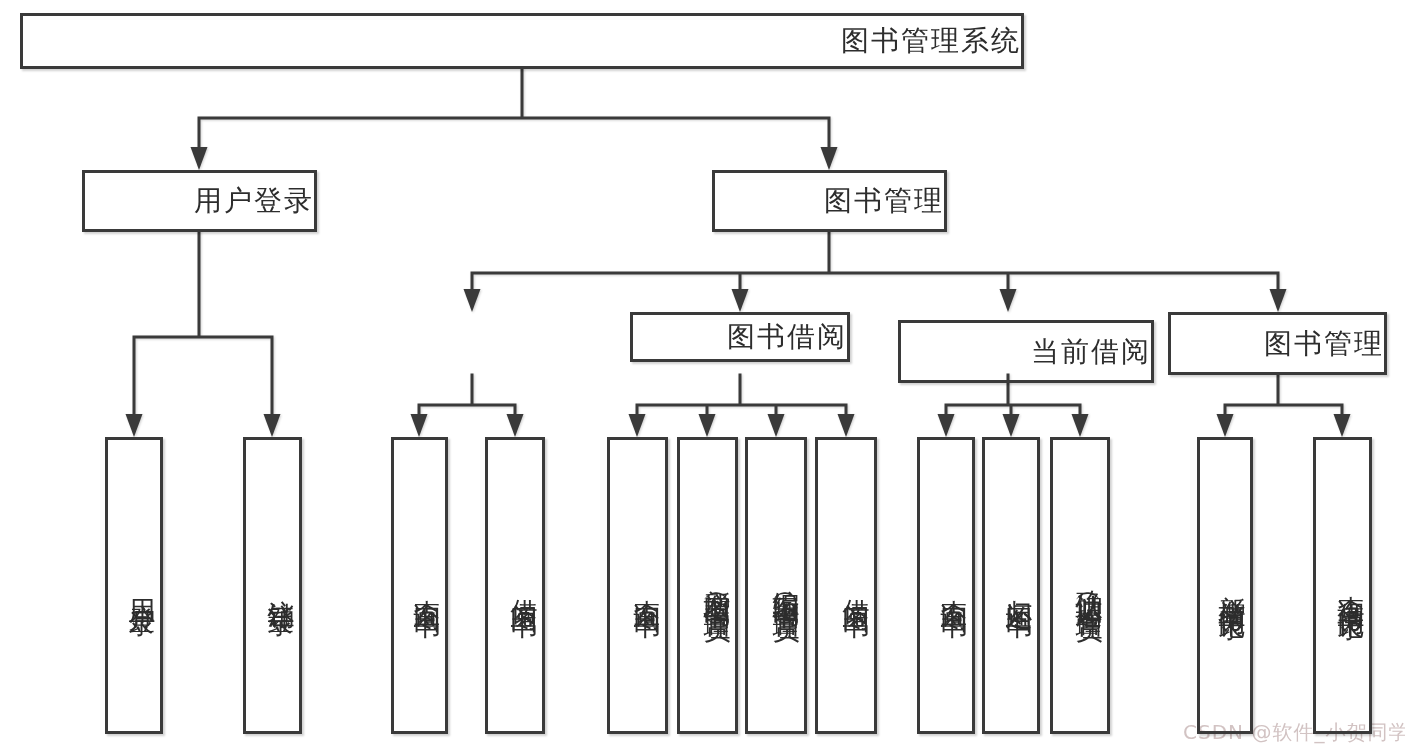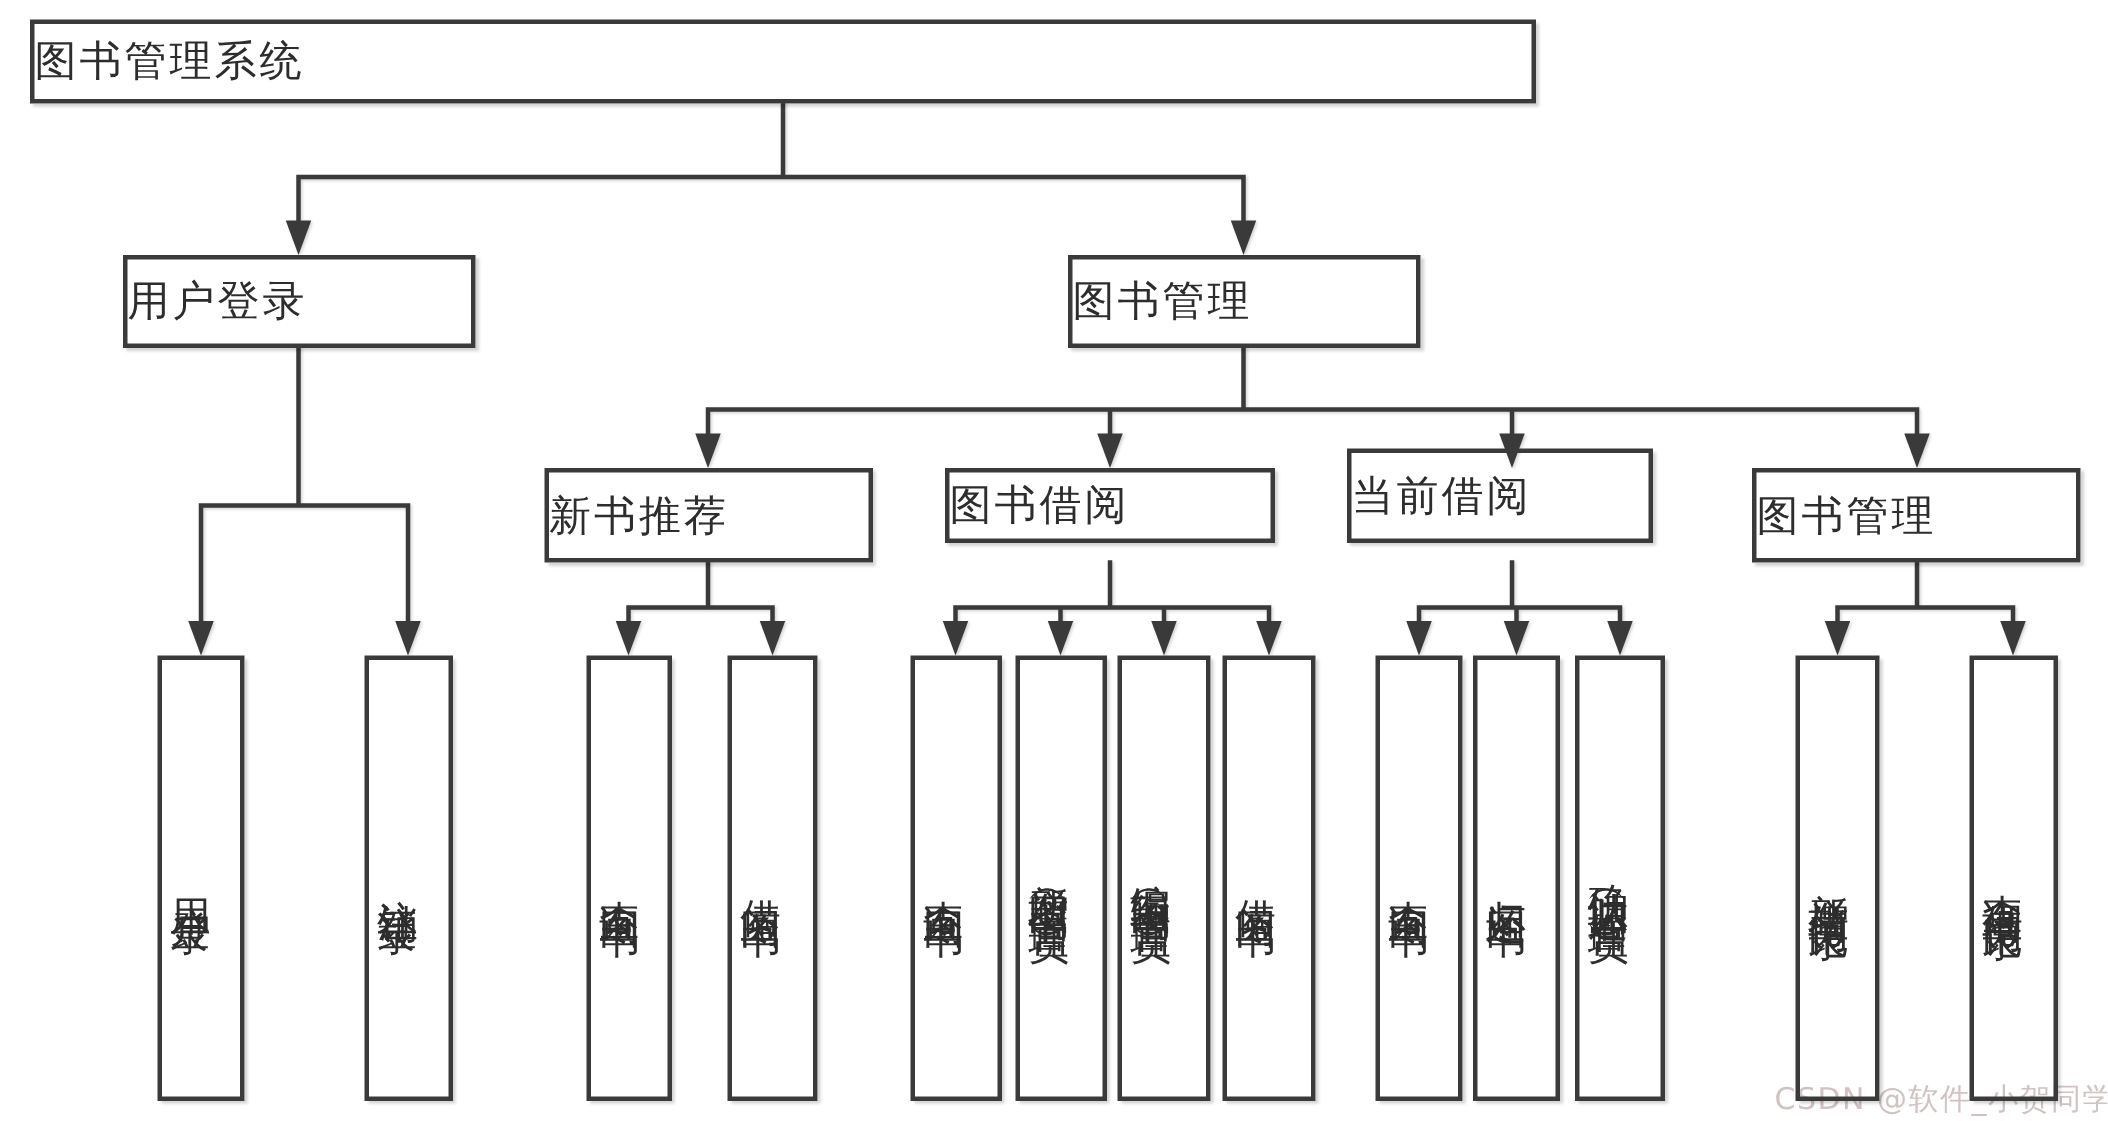--- a/index.html
+++ b/index.html
@@ -12,21 +12,21 @@
   }
   #connectors{
     position:absolute;left:0;top:0;z-index:2;
     filter:drop-shadow(1.5px 1.5px 1px rgba(0,0,0,0.18));
   }
   .box{
     position:absolute;
     box-sizing:border-box;
     border:3px solid #3a3a3a;
     background:transparent;
-    display:flex;align-items:center;justify-content:flex-start;
+    display:flex;align-items:center;justify-content:flex-end;
     z-index:3;
     box-shadow:2px 2px 2px rgba(0,0,0,0.18);
   }
   .box span{
     display:block;
     font-size:28px;
     letter-spacing:2px;
     color:#2d2d2d;
     white-space:nowrap;
   }
@@ -89,27 +89,24 @@
     <span>图书管理系统</span>
   </div>
 
   <div class="box" style="left:82px;top:170px;width:235px;height:62px">
     <span>用户登录</span>
   </div>
   <div class="box" style="left:712px;top:170px;width:235px;height:62px">
     <span>图书管理</span>
   </div>
 
-  <div class="box" style="left:363px;top:312px;width:219px;height:63px">
-    <span>新书推荐</span>
-  </div>
   <div class="box" style="left:630px;top:312px;width:220px;height:50px">
     <span>图书借阅</span>
   </div>
-  <div class="box" style="left:898px;top:299px;width:204px;height:63px">
+  <div class="box" style="left:898px;top:320px;width:256px;height:63px">
     <span>当前借阅</span>
   </div>
   <div class="box" style="left:1168px;top:312px;width:219px;height:63px">
     <span>图书管理</span>
   </div>
 
   <div class="box vbox" style="left:105px;top:437px;width:58px;height:297px">
     <span>用户登录</span>
   </div>
   <div class="box vbox" style="left:243px;top:437px;width:59px;height:297px">

